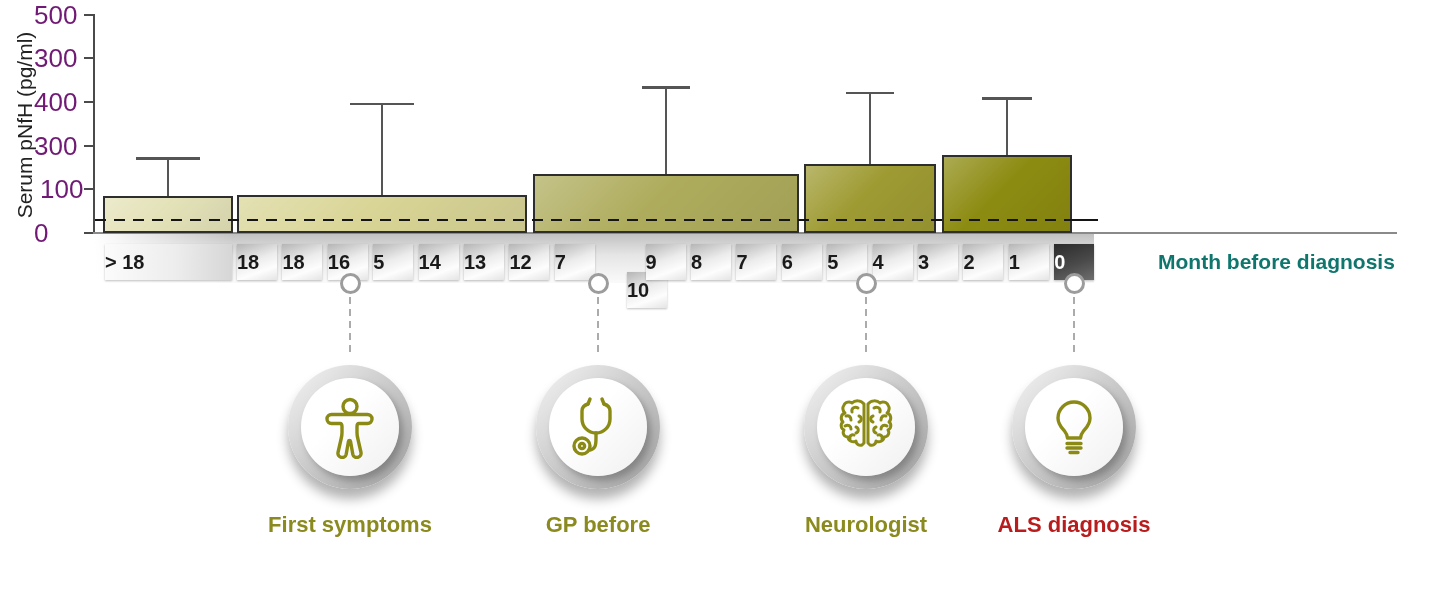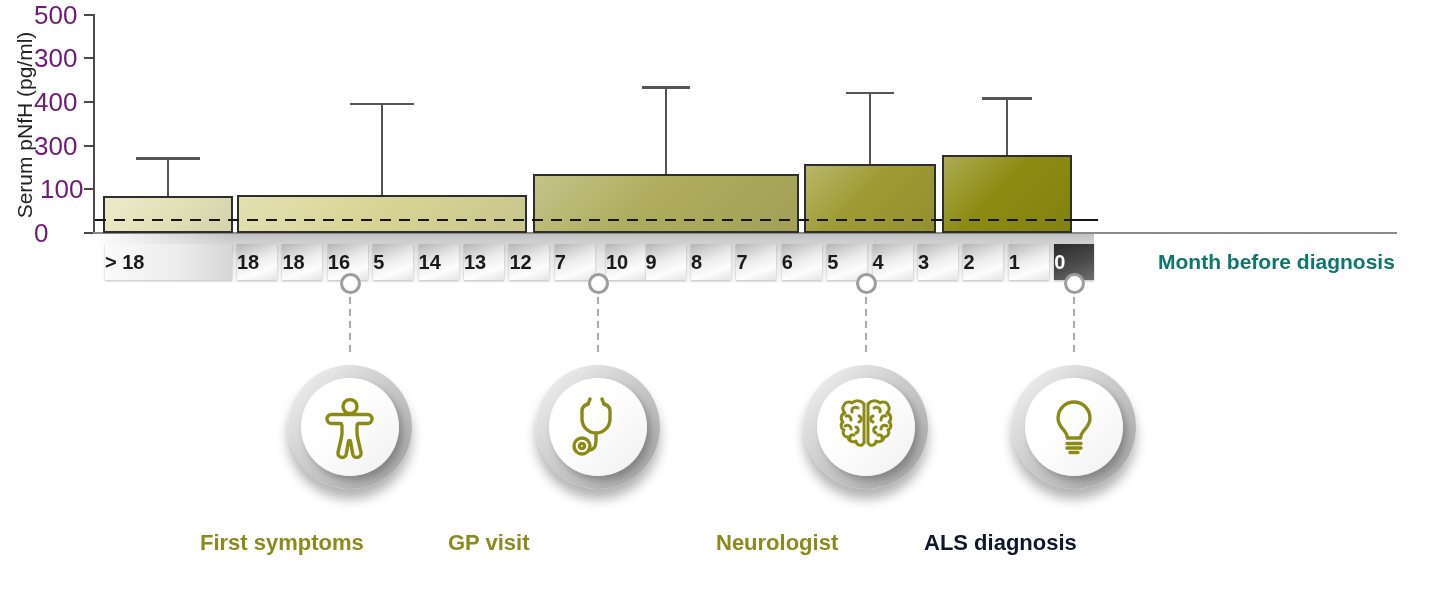--- a/index.html
+++ b/index.html
@@ -68,21 +68,21 @@
     box-shadow:0 10px 12px rgba(0,0,0,0.30);z-index:2;
   }
   .badge-inner{
     position:absolute;left:13px;top:13px;width:98px;height:98px;border-radius:50%;
     background:linear-gradient(135deg,#ffffff 40%,#f0f0f0 100%);
     box-shadow:4px 5px 7px rgba(0,0,0,0.25);
     display:flex;align-items:center;justify-content:center;
   }
   .badge-inner svg{display:block;}
   .ms-label{
-    position:absolute;top:530px;width:300px;
+    position:absolute;top:512px;width:300px;text-align:center;
     font-size:22px;font-weight:bold;white-space:nowrap;
   }
 </style>
 </head>
 <body>
 
 <div id="fig">
   <div class="y-title">Serum pNfH (pg/ml)</div>
   <div class="y-axis-line"></div>
   <div class="band"></div>
@@ -120,21 +120,21 @@
       <div class="baseline-stub" style="left: 1072px; top: 218.89px; width: 26px;"></div>
       <div class="cell wide" style="left: 105px; width: 127px;">&gt; 18</div>
       <div class="cell" style="left: 237px; width: 40px;">18</div>
       <div class="cell" style="left: 282.4px; width: 40px;">18</div>
       <div class="cell" style="left: 327.8px; width: 40px;">16</div>
       <div class="cell" style="left: 373.2px; width: 40px;">5</div>
       <div class="cell" style="left: 418.6px; width: 40px;">14</div>
       <div class="cell" style="left: 464px; width: 40px;">13</div>
       <div class="cell" style="left: 509.4px; width: 40px;">12</div>
       <div class="cell" style="left: 554.8px; width: 40px;">7</div>
-      <div class="cell" style="left: 606px; width: 40px;">10</div>
+      <div class="cell" style="left: 627px; width: 40px; margin-top: 28px;">10</div>
       <div class="cell" style="left: 645.6px; width: 40px;">9</div>
       <div class="cell" style="left: 691px; width: 40px;">8</div>
       <div class="cell" style="left: 736.4px; width: 40px;">7</div>
       <div class="cell" style="left: 781.8px; width: 40px;">6</div>
       <div class="cell" style="left: 827.2px; width: 40px;">5</div>
       <div class="cell" style="left: 872.6px; width: 40px;">4</div>
       <div class="cell" style="left: 918px; width: 40px;">3</div>
       <div class="cell" style="left: 963.4px; width: 40px;">2</div>
       <div class="cell" style="left: 1008.8px; width: 40px;">1</div>
       <div class="cell dark" style="left: 1054.2px; width: 40px;">0</div>
@@ -155,21 +155,21 @@
         <div class="badge-inner">
           <svg width="64" height="64" viewBox="0 0 64 64" fill="none" stroke="#8a8a15" stroke-width="3.4" stroke-linecap="round" stroke-linejoin="round">
             <path d="M22,9 c-4,1.2 -6,3.3 -6,7 v8 a14,14 0 0,0 28,0 v-8 c0,-3.7 -2,-5.8 -6,-7"></path>
             <path d="M22,9 l2,-5 M38,9 l-2,-5"></path>
             <path d="M30,38 v5 c0,8 -1,11 -6,12"></path>
             <circle cx="16" cy="51" r="8"></circle>
             <circle cx="16" cy="51" r="2.6"></circle>
           </svg>
         </div>
       </div>
-      <div class="ms-label" style="left: 448px; color: rgb(138, 138, 30);">GP visit</div>
+      <div class="ms-label" style="left: 448px; color: rgb(138, 138, 30);">GP before</div>
       <div class="marker" style="left: 855.5px; top: 273px;"></div>
       <div class="connector" style="left: 865px;"></div>
       <div class="badge" style="left: 804px;">
         <div class="badge-inner">
           <svg width="66" height="64" viewBox="0 0 64 64" fill="none" stroke="#8a8a15" stroke-width="3" stroke-linejoin="round" stroke-linecap="round">
             <g>
               <path d="M30,9 c-3,-4 -9,-4 -12,-1 c-2,-2 -7,-1 -8,2 c-2,3 -1,6 1,8 c-4,1 -5,6 -2,9 c-3,2 -2,7 1,8 c-2,3 0,7 4,7 c0,4 5,6 8,4 c0,3 3,5 6,4 l2,-2 z"></path>
               <path d="M24,13 c-3,-2 -7,0 -6,4"></path>
               <path d="M12,21 c3,-1 5,1 5,4"></path>
               <path d="M25,21 c3,1 3,5 0,6"></path>
@@ -193,16 +193,16 @@
       <div class="marker" style="left: 1063.5px; top: 273px;"></div>
       <div class="connector" style="left: 1073px;"></div>
       <div class="badge" style="left: 1012px;">
         <div class="badge-inner">
           <svg width="64" height="64" viewBox="0 0 64 64" fill="none" stroke="#8a8a15" stroke-width="3.4" stroke-linecap="round" stroke-linejoin="round">
             <path d="M32,7 a16,16 0 0,1 16,16 c0,6.5 -3.5,9.5 -6.5,13 c-1.8,2.2 -2.7,4.3 -3,7 h-13 c-0.3,-2.7 -1.2,-4.8 -3,-7 c-3,-3.5 -6.5,-6.5 -6.5,-13 a16,16 0 0,1 16,-16 z"></path>
             <path d="M25,48.5 h14 M25,53 h14 M28,57.5 h8"></path>
           </svg>
         </div>
       </div>
-      <div class="ms-label" style="left: 924px; color: #0f172a;">ALS diagnosis</div>
+      <div class="ms-label" style="left: 924px; color: #b91c1c;">ALS diagnosis</div>
     </div>
   <div class="x-title">Month before diagnosis</div>
 </div>
 
 </body></html>

